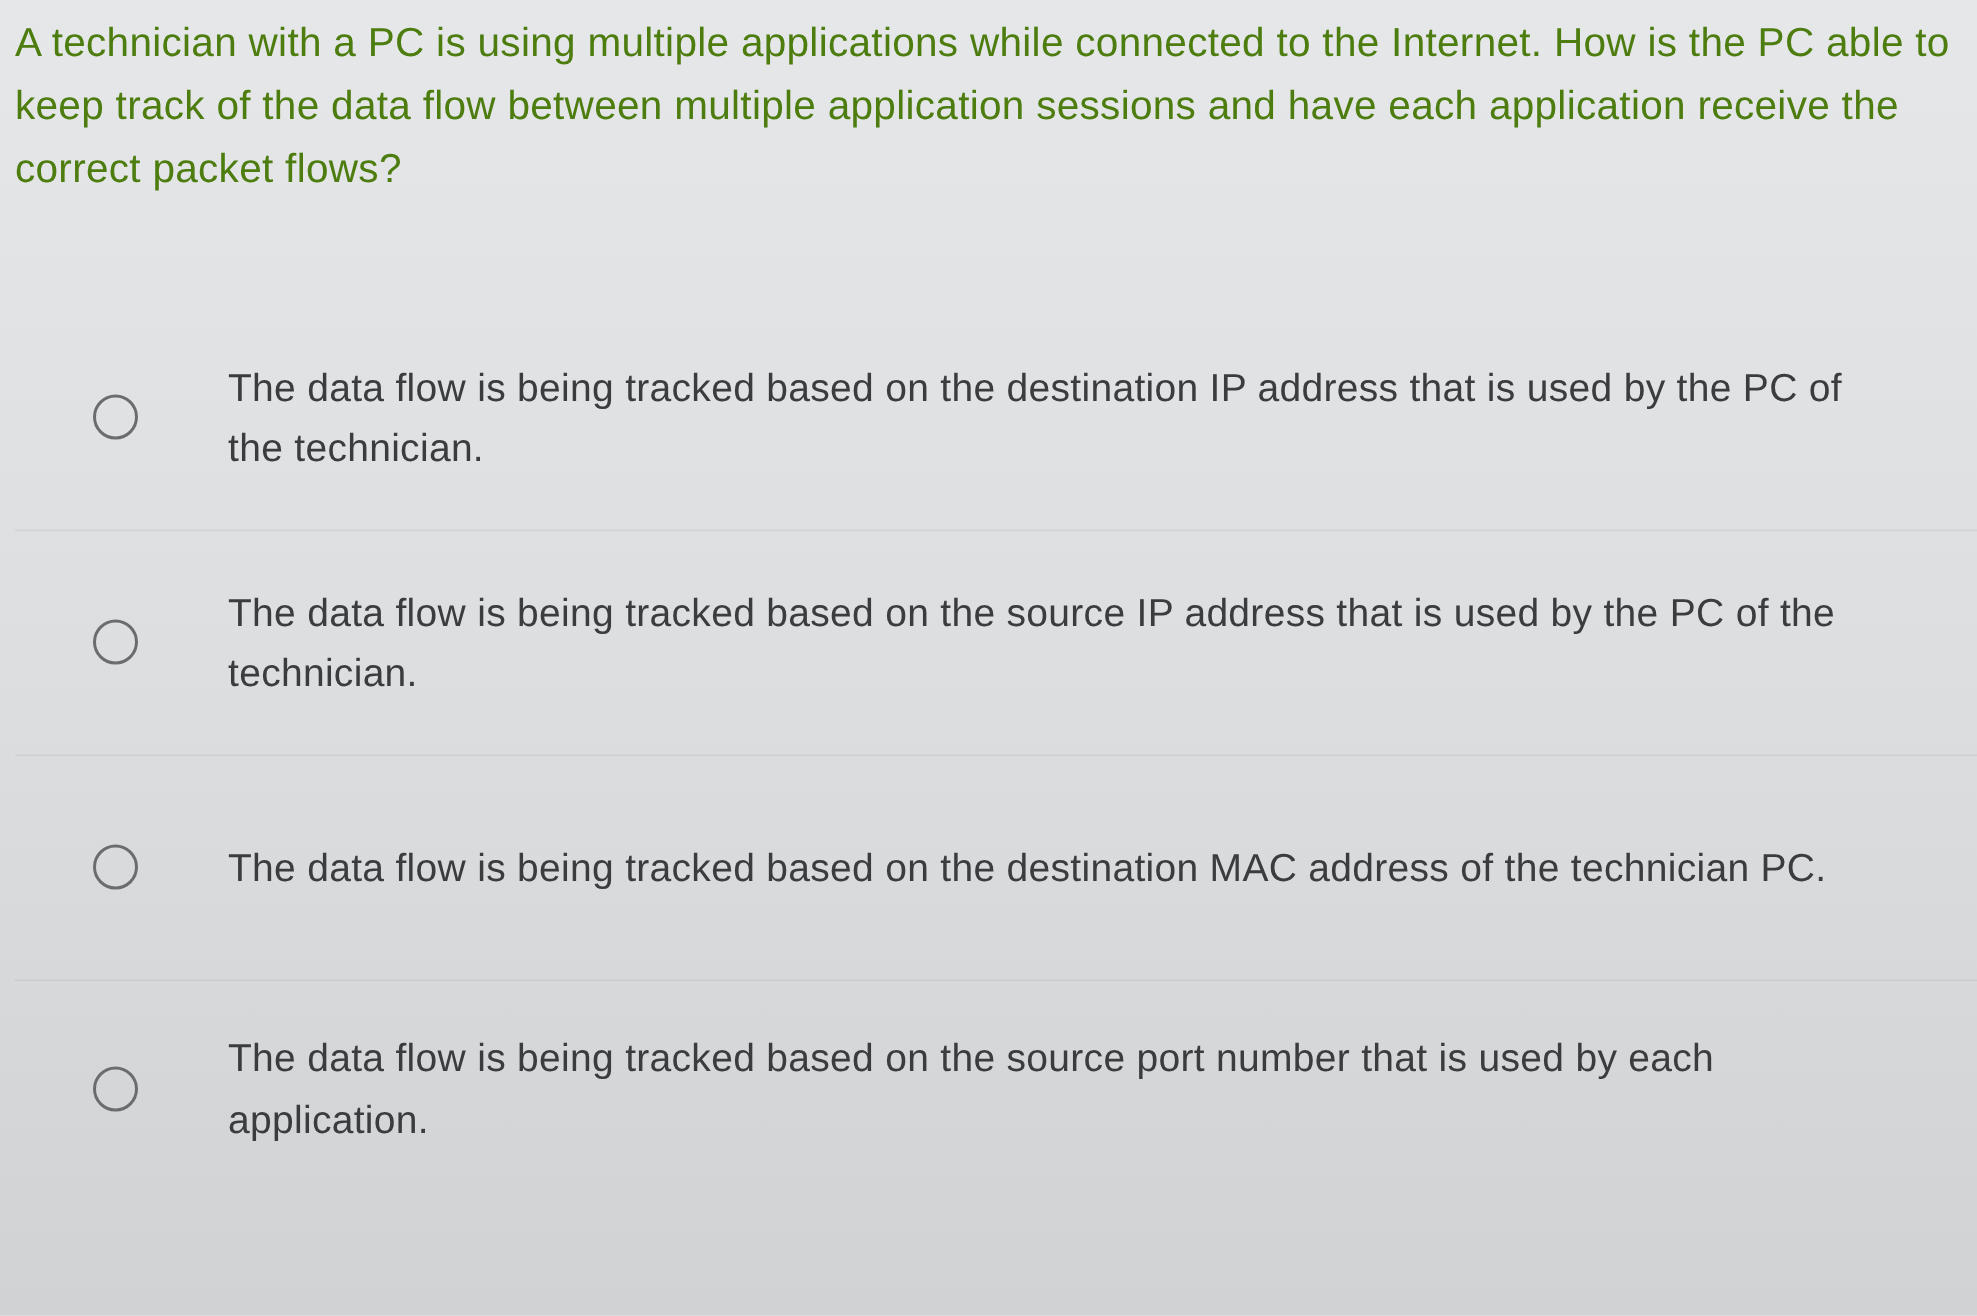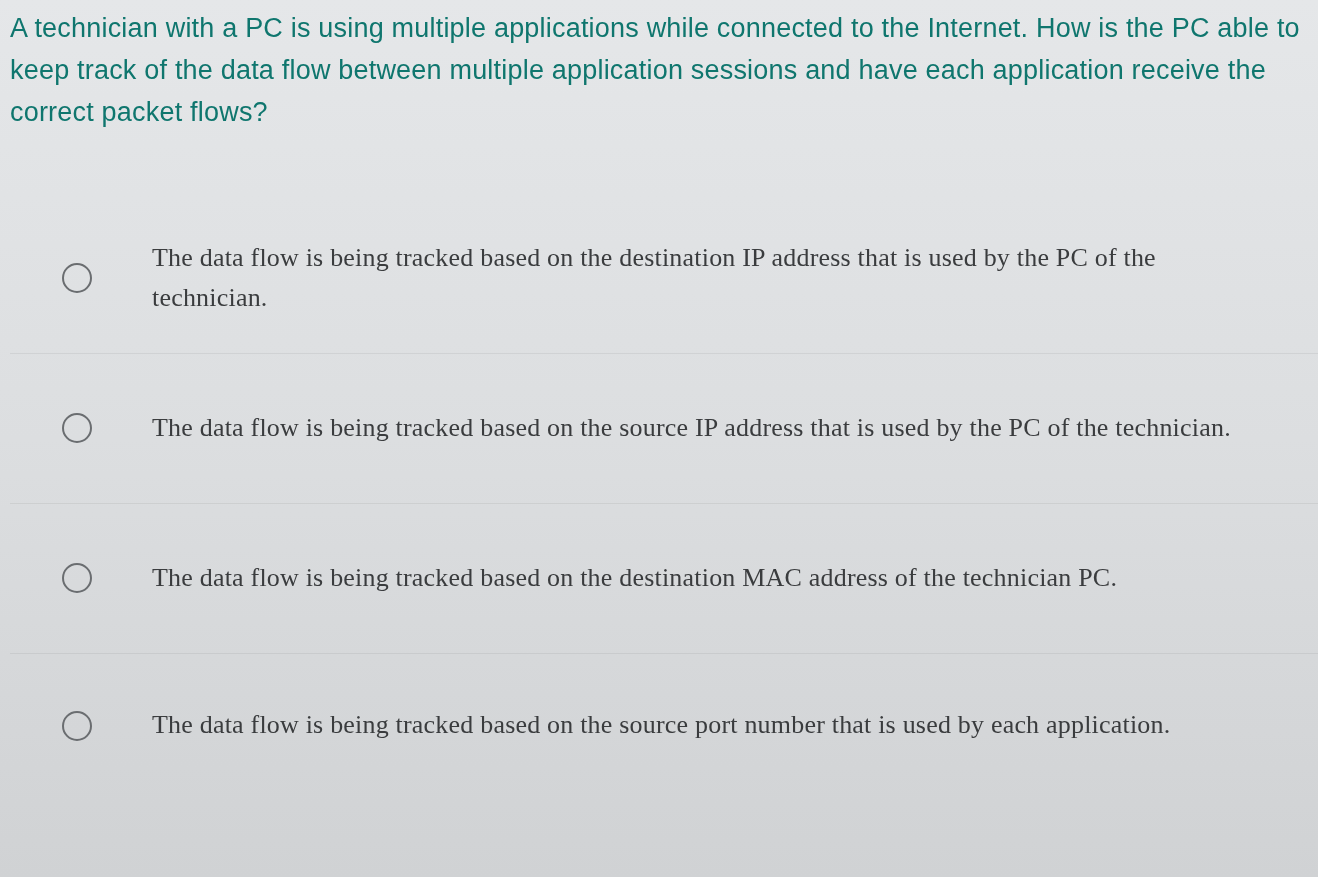--- a/index.html
+++ b/index.html
@@ -10,34 +10,33 @@
     font-family: Arial, Helvetica, sans-serif;
     color: #3a3c3e;
     overflow: hidden;
   }
   .page {
     padding: 8px 0 0 10px;
   }
   .question {
     font-size: 27px;
     line-height: 1.55;
-    color: #0f766e;
+    color: #4d7c0f;
     max-width: 1310px;
     letter-spacing: 0.2px;
   }
   .options {
     margin-top: 70px;
   }
   .option {
     display: flex;
     align-items: center;
     padding: 24px 20px 24px 52px;
     border-bottom: 1px solid rgba(0,0,0,0.06);
     min-height: 150px;
-    font-family: Liberation Serif, serif;
   }
   .option:last-child {
     border-bottom: none;
     min-height: 120px;
     padding-bottom: 0;
   }
   .radio {
     width: 30px;
     height: 30px;
     border: 2.5px solid #6a6d70;

